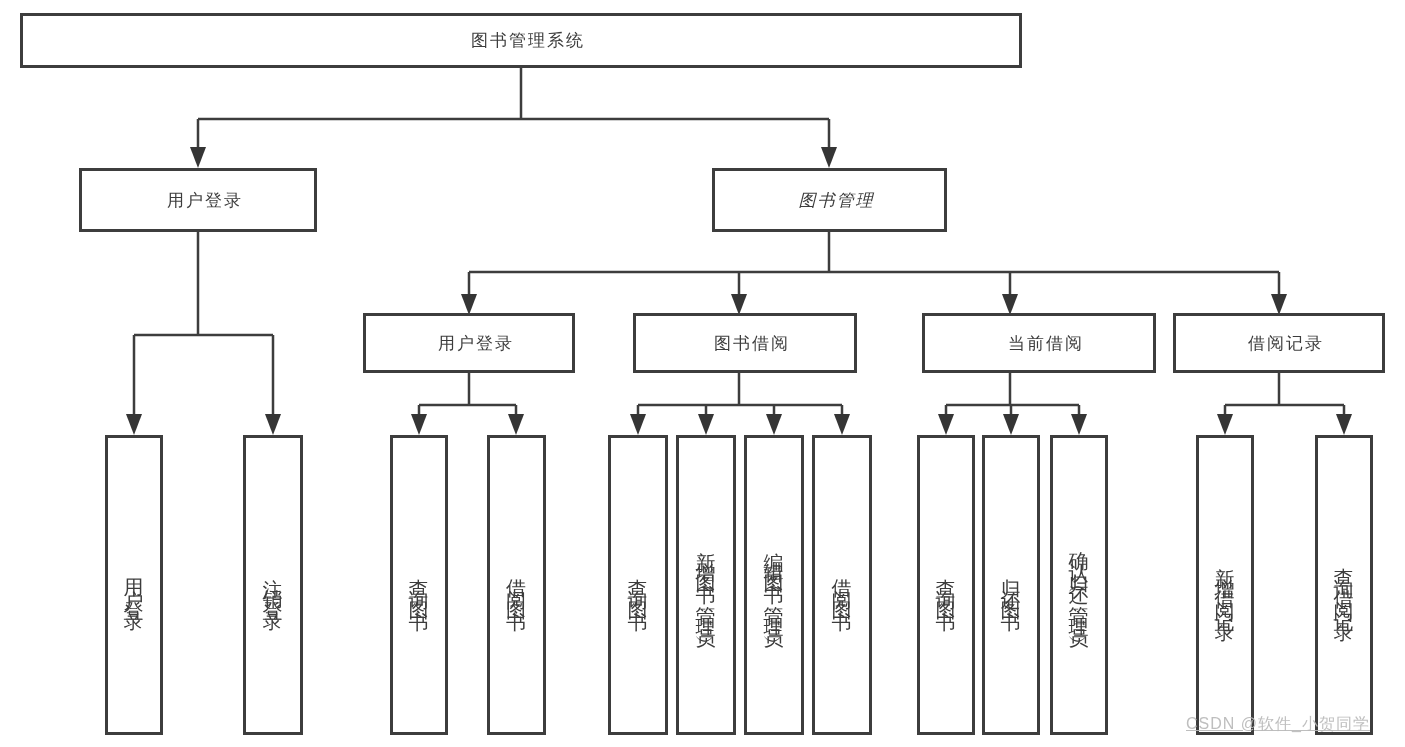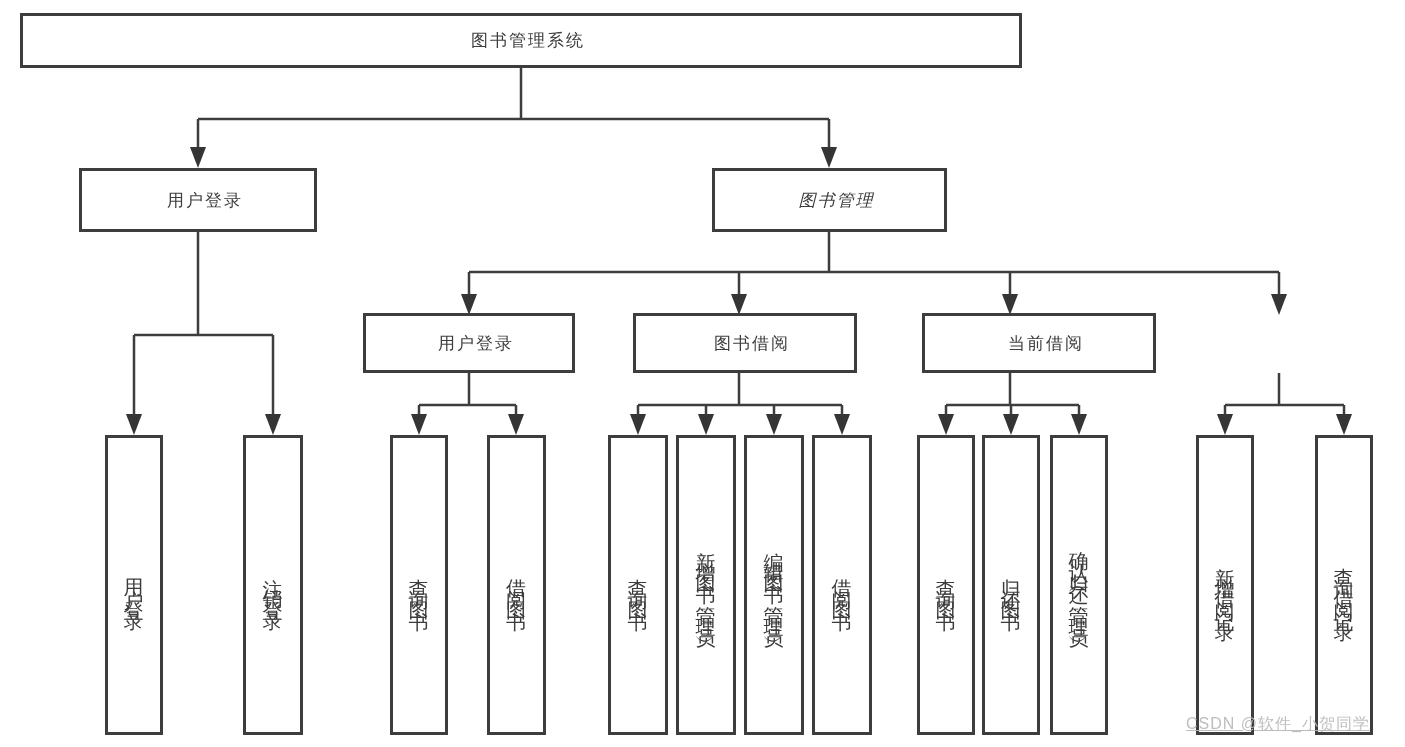--- a/index.html
+++ b/index.html
@@ -130,20 +130,23 @@
 
   <div class="box h-box b-g0">
     <span>用户登录</span>
   </div>
   <div class="box h-box b-g1">
     <span>图书借阅</span>
   </div>
   <div class="box h-box b-g2">
     <span>当前借阅</span>
   </div>
+  <div class="box h-box b-g3">
+    <span>借阅记录</span>
+  </div>
 
   <div class="box v-box leaf l-0a">
     <span>用户登录</span>
   </div>
   <div class="box v-box leaf l-0b">
     <span>注销登录</span>
   </div>
 
   <div class="box v-box leaf l-1a">
     <span>查询图书</span>

